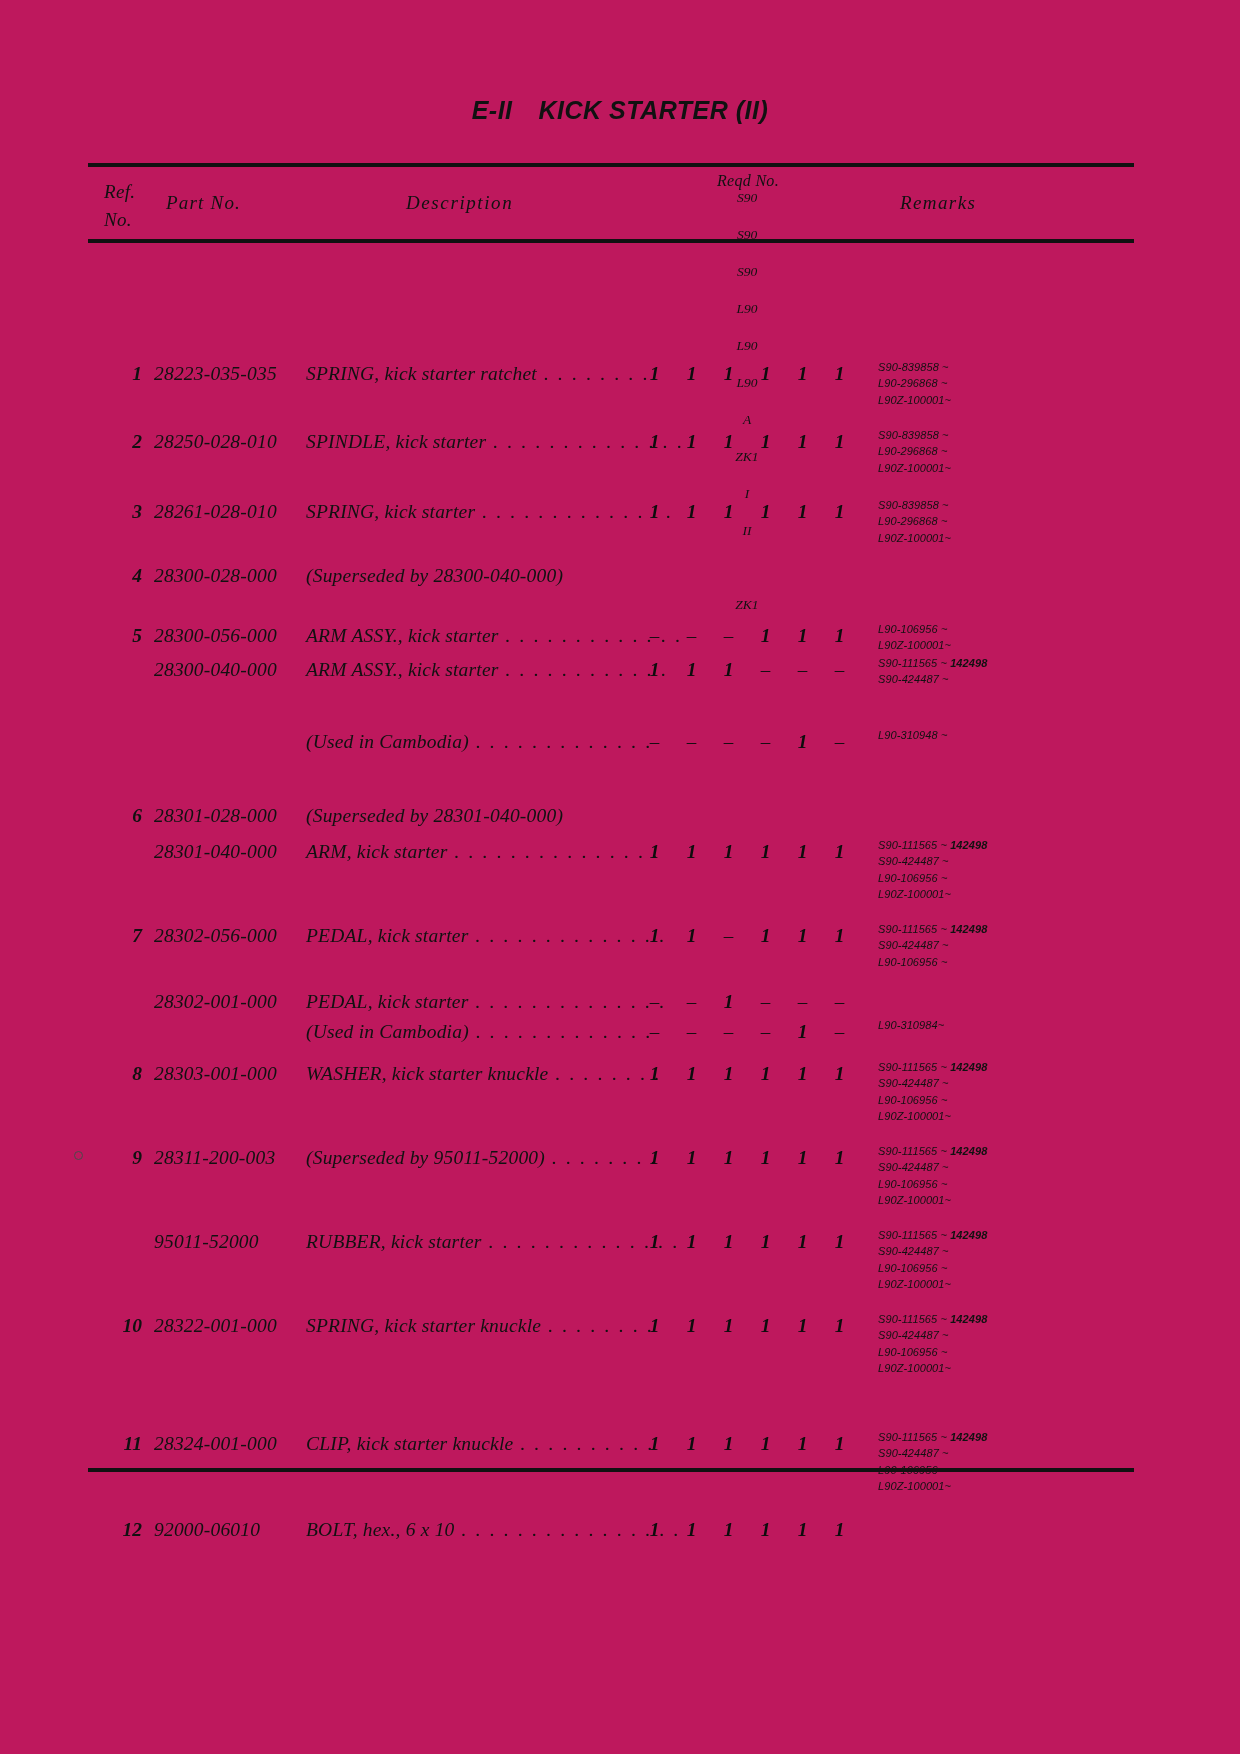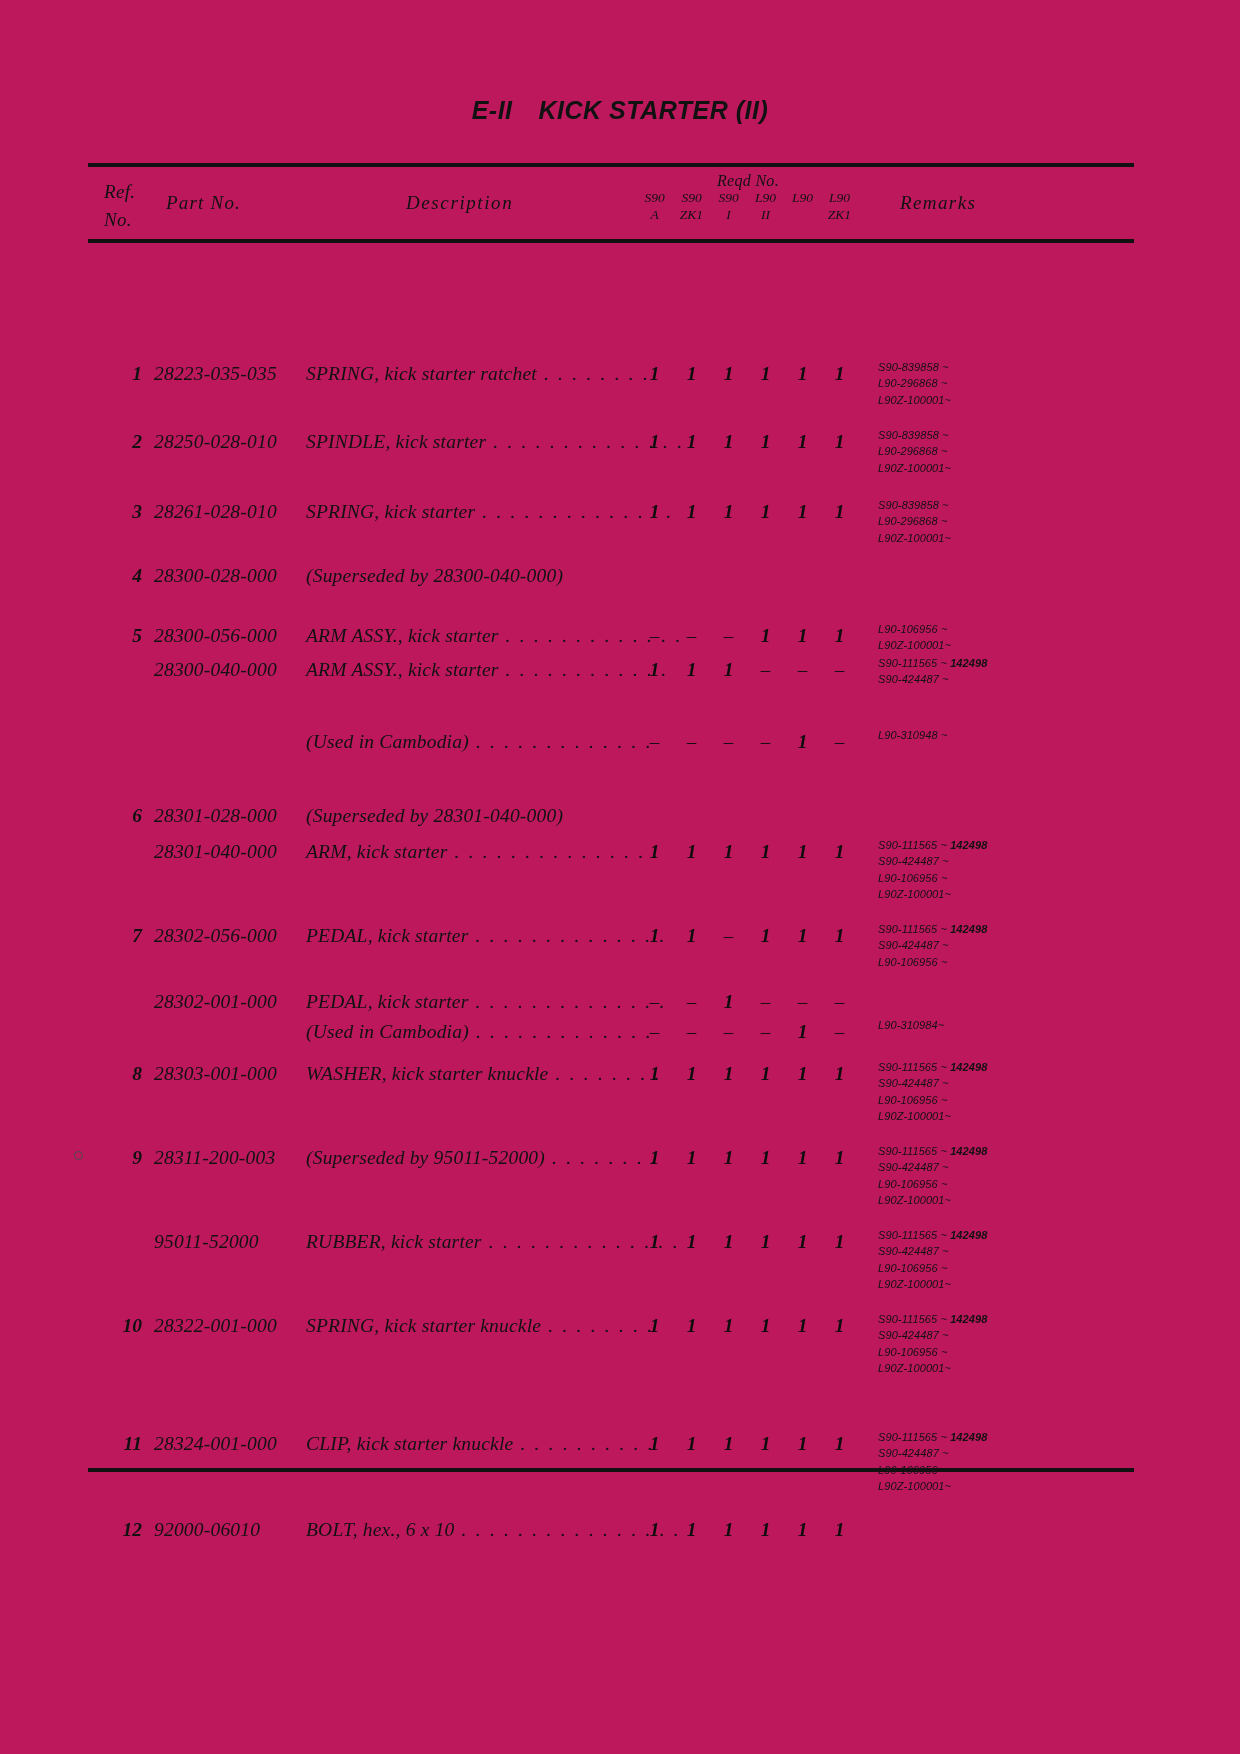--- a/index.html
+++ b/index.html
@@ -108,20 +108,21 @@
     position: absolute;
     left: 548px;
     top: 23px;
     width: 222px;
     font-size: 13.5px;
     line-height: 1.25;
     color: #111;
   }
   .reqd-cols .rowline {
     display: flex;
+    flex-direction: column;
   }
   .reqd-cols .rowline span {
     flex: 0 0 37px;
     text-align: center;
   }
 
   
   .tbody {
     position: relative;
   }

